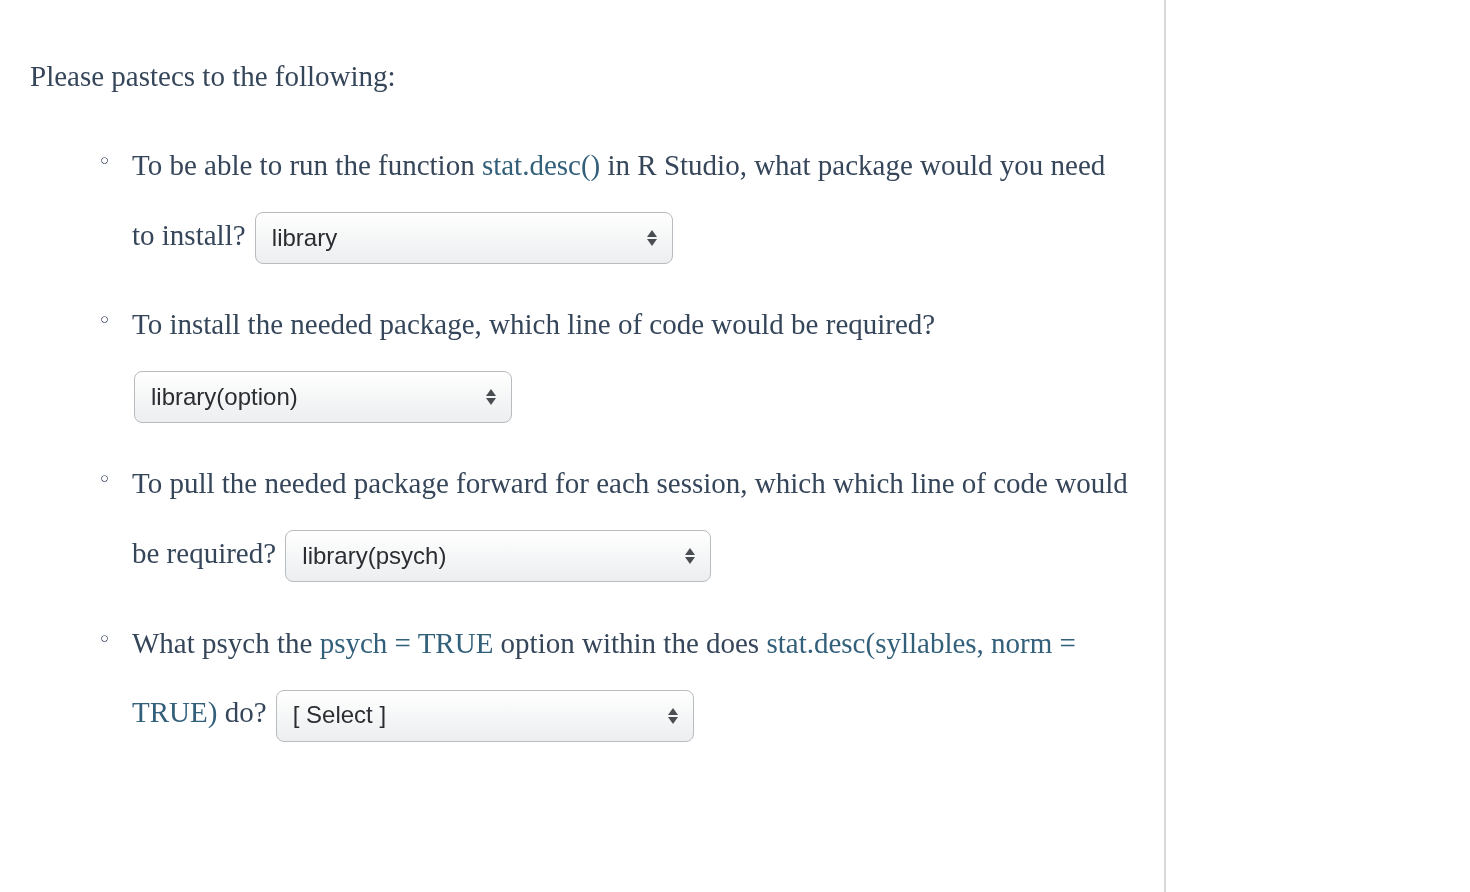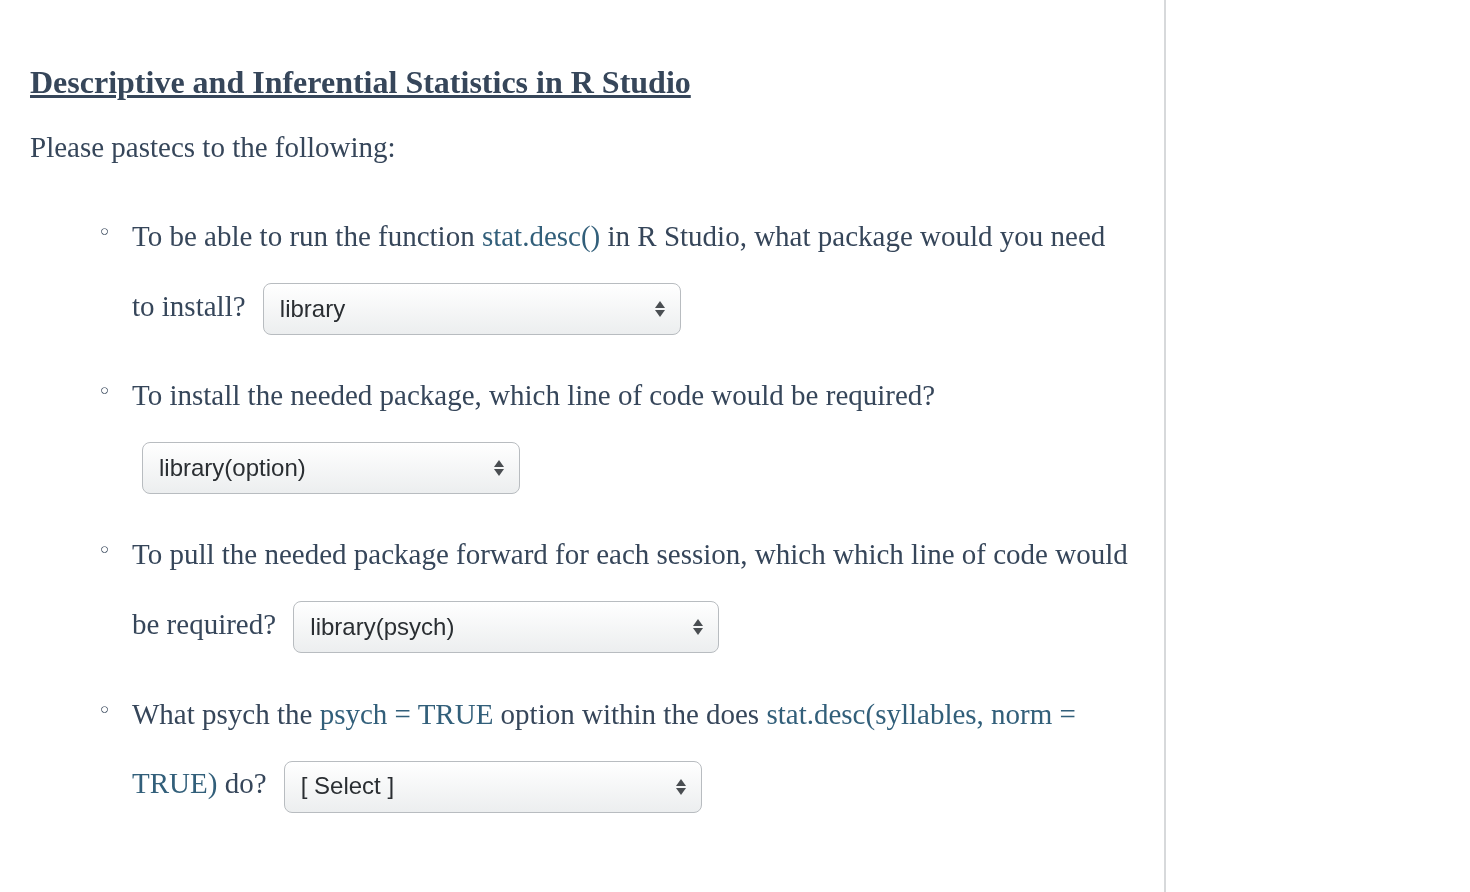--- a/index.html
+++ b/index.html
@@ -64,21 +64,21 @@
     height: 52px;
     padding: 0 14px 0 16px;
     border: 1px solid #b8bcc0;
     border-radius: 8px;
     background: linear-gradient(#ffffff, #eceeef);
     font-family: "Helvetica Neue", Arial, sans-serif;
     font-size: 24px;
     color: #2a2e32;
     line-height: 1;
     cursor: pointer;
-    margin: 0 10px;
+    margin: 0 2px;
   }
   .select-wrap .label {
     margin-right: 20px;
     line-height: 1.2;
   }
   .spinner {
     display: inline-flex;
     flex-direction: column;
     align-items: center;
     justify-content: center;
@@ -91,21 +91,20 @@
   .w1 { width: 418px; }
   .w2 { width: 378px; }
   .w3 { width: 426px; padding-left: 16px; }
   .w4 { width: 418px; }
 </style>
 </head>
 <body>
 
 <div class="page">
 
-  <h1 class="title">Descriptive and Inferential Statistics in R Studio</h1>
 
   <div class="intro">Please pastecs to the following:</div>
 
   <ul class="qlist">
 
     <li>
       <span>To be able to run the function </span><span class="code">stat.desc()</span><span> in R Studio, what package would you need to install? </span>
       <span class="select-wrap w1">
         <span class="label">library</span>
         <span class="spinner">

